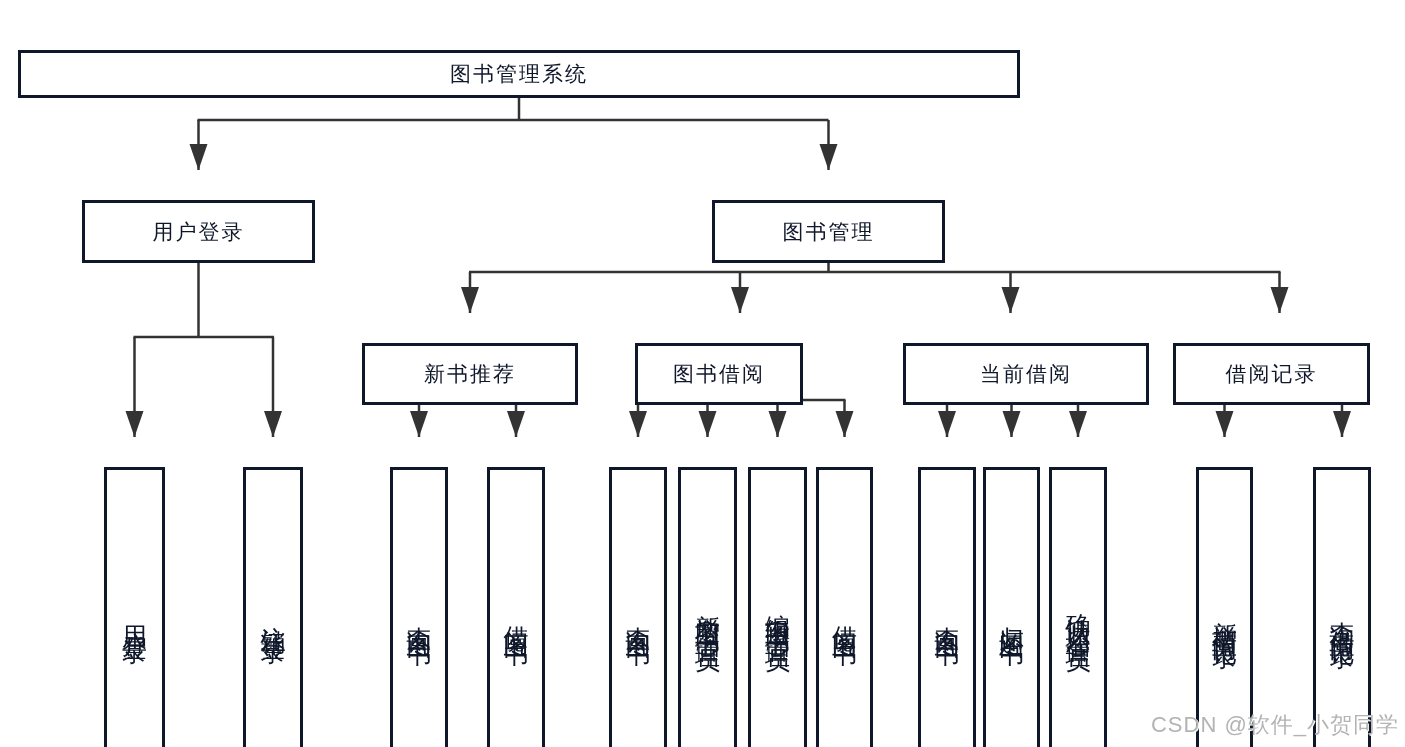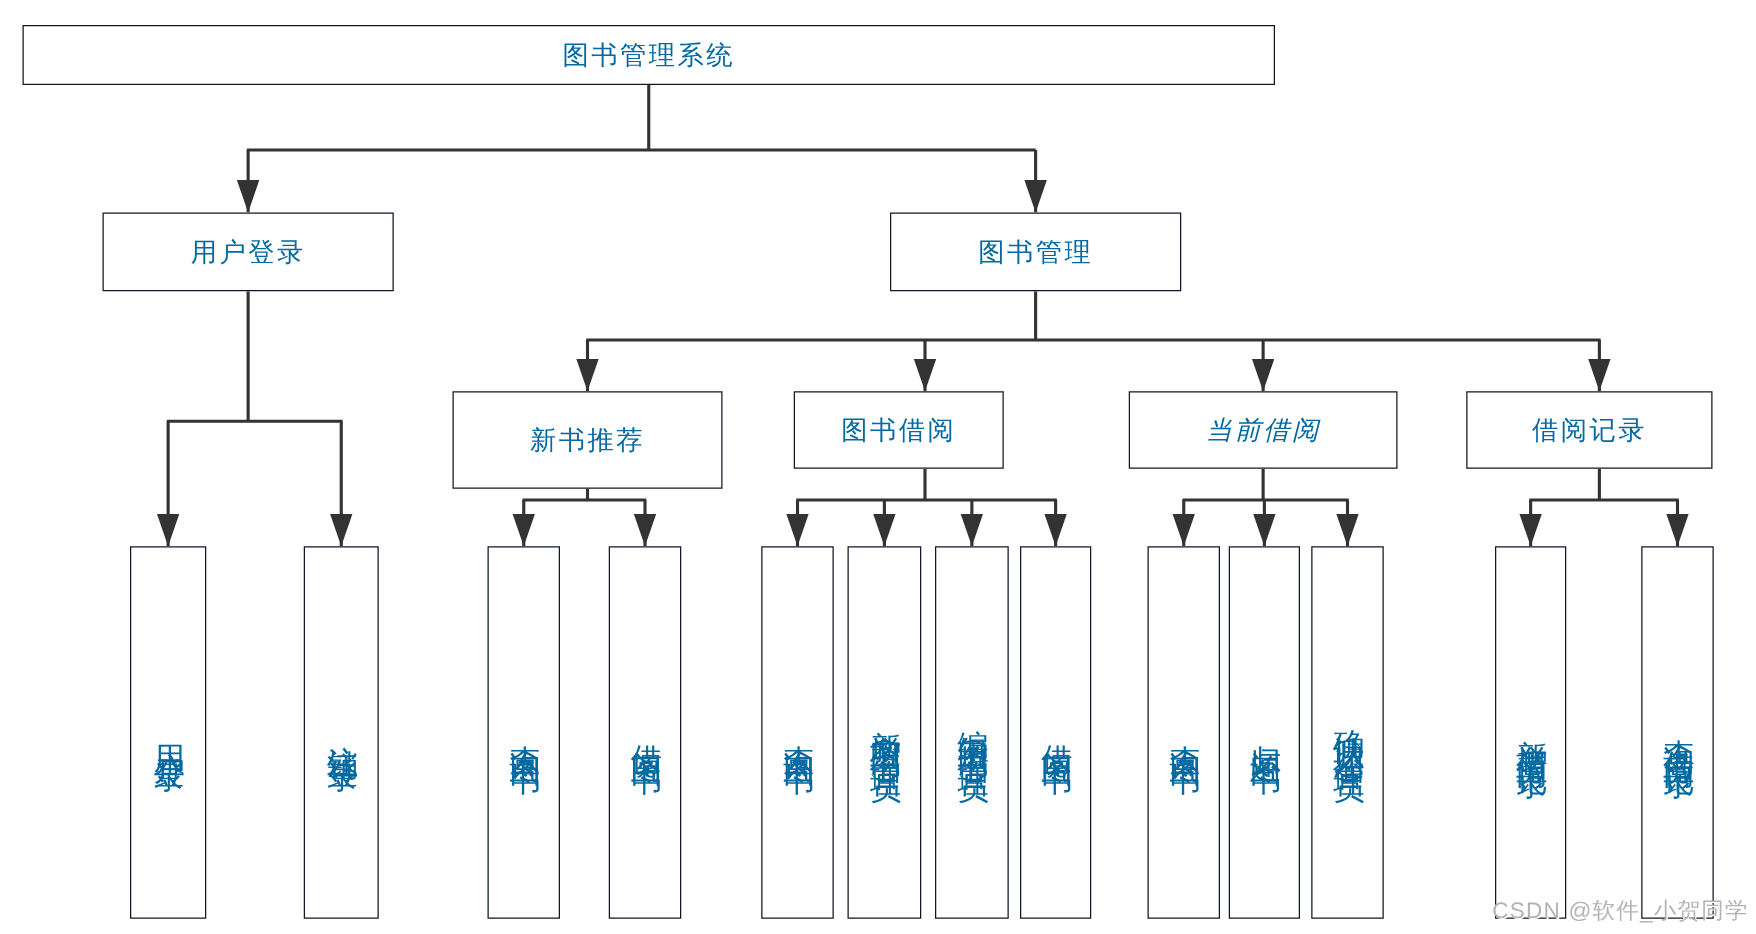--- a/index.html
+++ b/index.html
@@ -12,67 +12,68 @@
     font-family: "Liberation Sans", sans-serif;
   }
   .connectors {
     position: absolute;
     left: 0; top: 0;
     width: 1405px; height: 747px;
   }
   .box {
     position: absolute;
     box-sizing: border-box;
-    border: 1px solid #0f172a;
+    border: 3px solid #0f172a;
     background: #ffffff;
     display: flex;
     align-items: center;
     justify-content: center;
-    color: #0369a1;
+    color: #0f172a;
+    margin-top: 30px;
   }
   .h-box {
     font-size: 21px;
     letter-spacing: 2px;
     white-space: nowrap;
   }
   .v-box {
     writing-mode: vertical-rl;
     text-orientation: upright;
     font-size: 25px;
     letter-spacing: 5px;
     line-height: 1;
     top: 437px;
     height: 298px;
   }
   
   #root-box        { left: 18px;   top: 20px;  width: 1002px; height: 48px; }
   #user-login-box  { left: 82px;   top: 170px; width: 233px;  height: 63px; }
   #book-mgmt-box   { left: 712px;  top: 170px; width: 233px;  height: 63px; text-align: center; }
-  #new-book-box    { left: 362px;  top: 313px; width: 216px;  height: 78px; }
+  #new-book-box    { left: 362px;  top: 313px; width: 216px;  height: 62px; }
   #book-borrow-box { left: 635px;  top: 313px; width: 168px;  height: 62px; }
-  #current-box     { left: 903px;  top: 313px; width: 215px;  height: 62px; font-style: italic; }
+  #current-box     { left: 903px;  top: 313px; width: 246px;  height: 62px; }
   #records-box     { left: 1173px; top: 313px; width: 197px;  height: 62px; }
   #leaf-g1a { left: 104px;  width: 61px; }
   #leaf-g1b { left: 243px;  width: 60px; }
   #leaf-g2a { left: 390px;  width: 58px; }
   #leaf-g2b { left: 487px;  width: 58px; }
   #leaf-g3a { left: 609px;  width: 58px; }
   #leaf-g3b { left: 678px;  width: 59px; }
   #leaf-g3c { left: 748px;  width: 59px; }
   #leaf-g3d { left: 816px;  width: 57px; }
   #leaf-g4a { left: 918px;  width: 58px; }
   #leaf-g4b { left: 983px;  width: 57px; }
   #leaf-g4c { left: 1049px; width: 58px; }
   #leaf-g5a { left: 1196px; width: 57px; }
   #leaf-g5b { left: 1313px; width: 58px; }
   .watermark {
     position: absolute;
     right: 6px;
     bottom: 7px;
-    font-size: 18px;
+    font-size: 22px;
     color: #b3b3b3;
     letter-spacing: 1px;
     text-shadow: 1px 1px 0 #ffffff;
     z-index: 5;
     white-space: nowrap;
   }
 </style>
 </head>
 <body>
 

